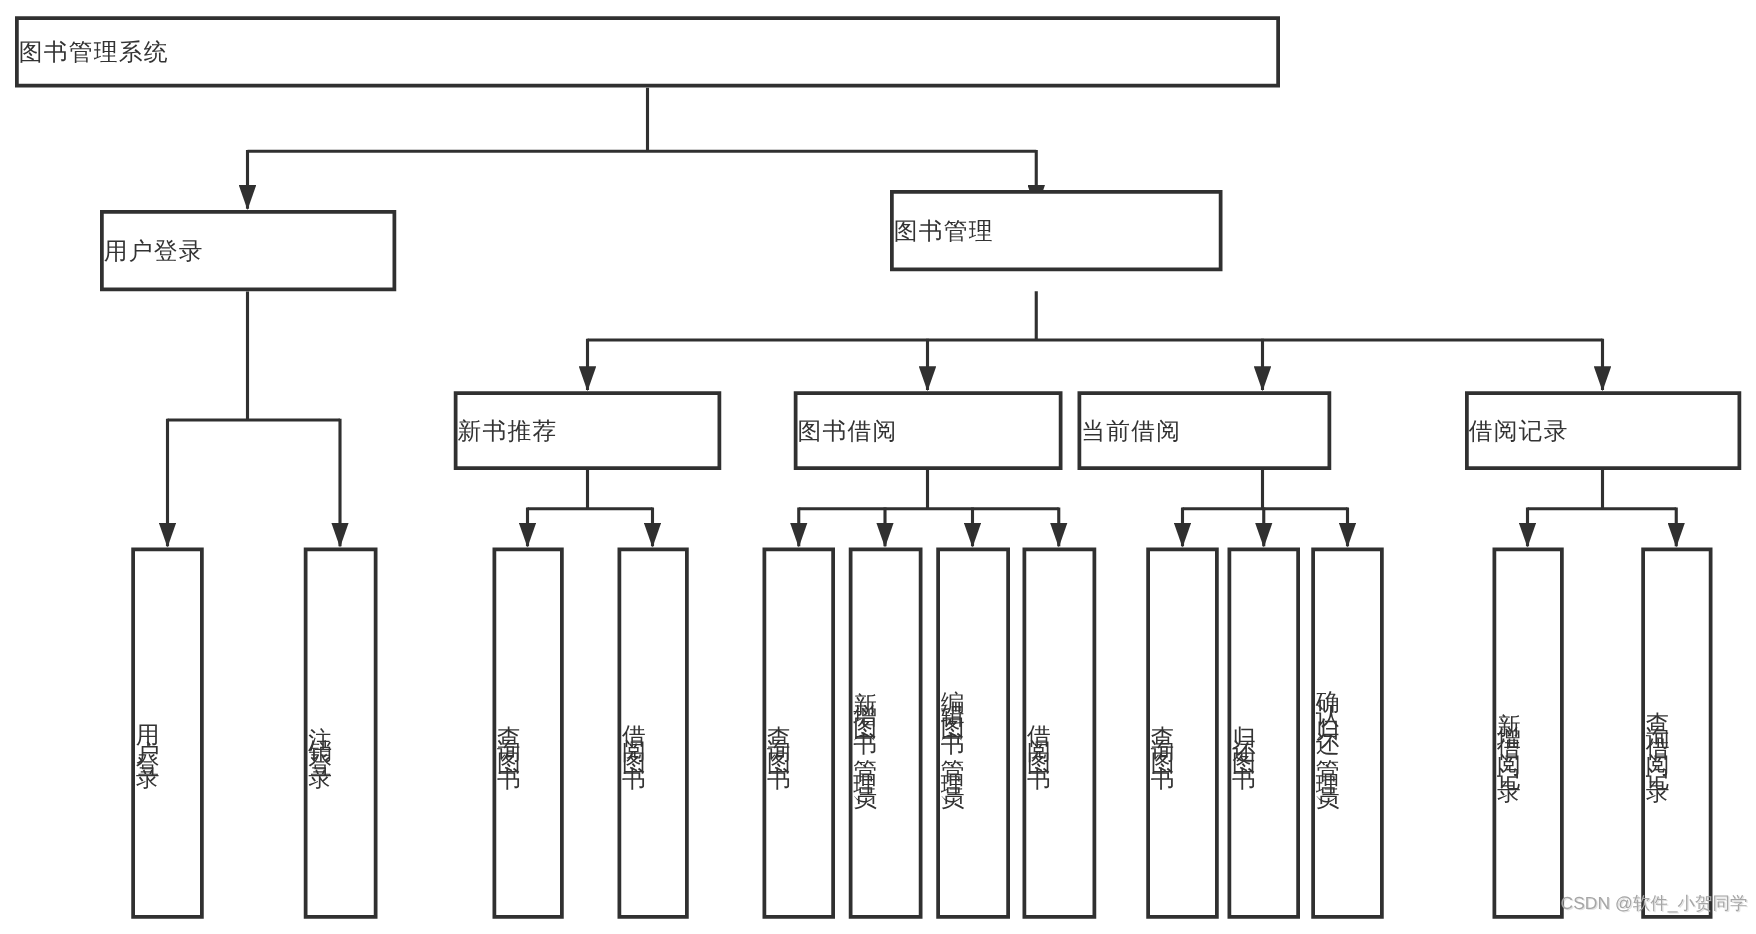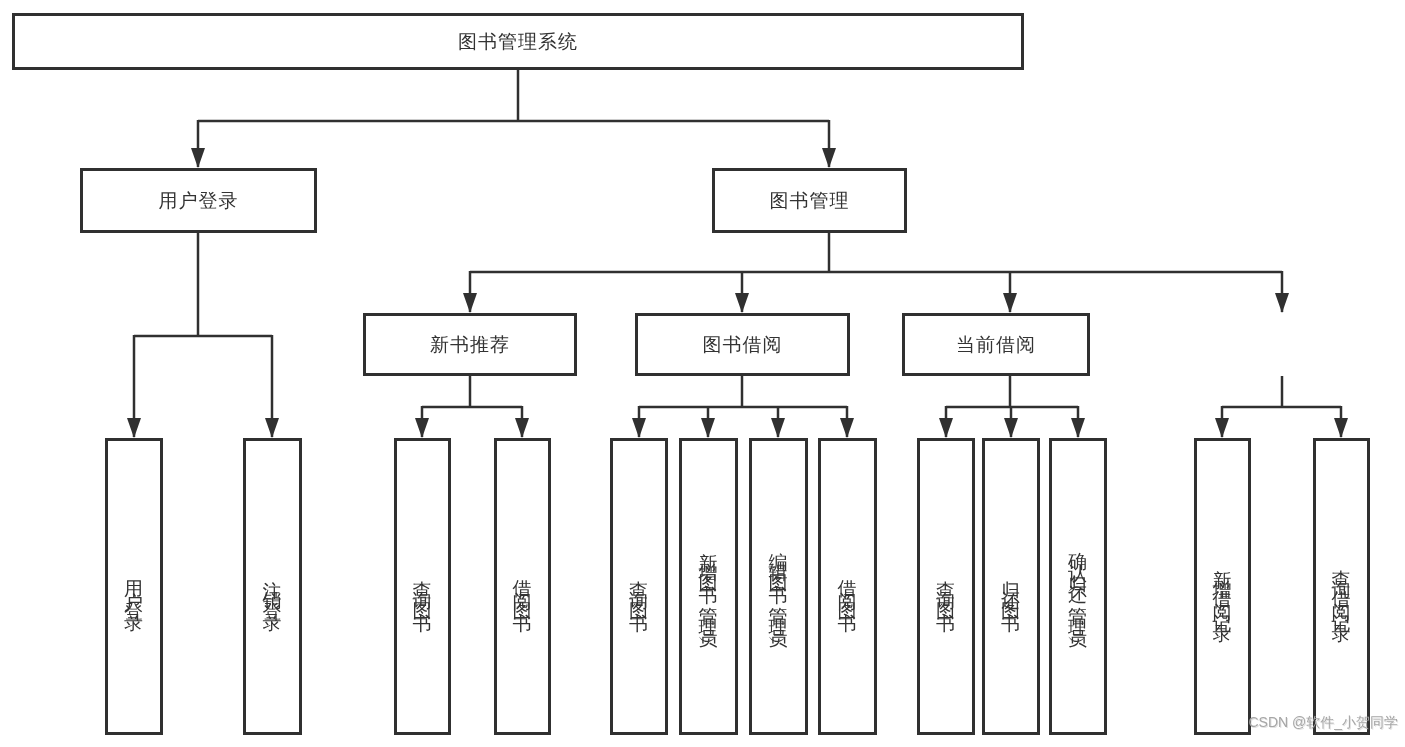--- a/index.html
+++ b/index.html
@@ -21,21 +21,21 @@
     top: 0;
     pointer-events: none;
   }
   .box {
     position: absolute;
     box-sizing: border-box;
     background: #ffffff;
     border: 3px solid #303030;
     display: flex;
     align-items: center;
-    justify-content: center;
+    justify-content: flex-start;
     color: #333333;
   }
   .hlabel {
     font-size: 19px;
     letter-spacing: 1px;
     white-space: nowrap;
   }
   .leaf {
     top: 438px;
     height: 297px;
@@ -116,32 +116,35 @@
     </g>
   </svg>
 
   <div class="box" style="left:12px;top:13px;width:1012px;height:57px">
     <span class="hlabel">图书管理系统</span>
   </div>
 
   <div class="box" style="left:80px;top:168px;width:237px;height:65px">
     <span class="hlabel">用户登录</span>
   </div>
-  <div class="box" style="left:712px;top:168px;width:195px;height:65px">
+  <div class="box" style="left:712px;top:152px;width:266px;height:65px">
     <span class="hlabel">图书管理</span>
   </div>
 
   <div class="box" style="left:635px;top:313px;width:215px;height:63px">
     <span class="hlabel">图书借阅</span>
   </div>
   <div class="box" style="left:363px;top:313px;width:214px;height:63px">
     <span class="hlabel">新书推荐</span>
   </div>
-  <div class="box" style="left:902px;top:313px;width:188px;height:63px">
+  <div class="box" style="left:862px;top:313px;width:203px;height:63px">
     <span class="hlabel">当前借阅</span>
+  </div>
+  <div class="box" style="left:1172px;top:313px;width:221px;height:63px">
+    <span class="hlabel">借阅记录</span>
   </div>
 
   <div class="box leaf" style="left:105px;width:58px">
     <span class="vtext">用户登录</span>
   </div>
   <div class="box leaf" style="left:243px;width:59px">
     <span class="vtext">注销登录</span>
   </div>
 
   <div class="box leaf" style="left:394px;width:57px">

